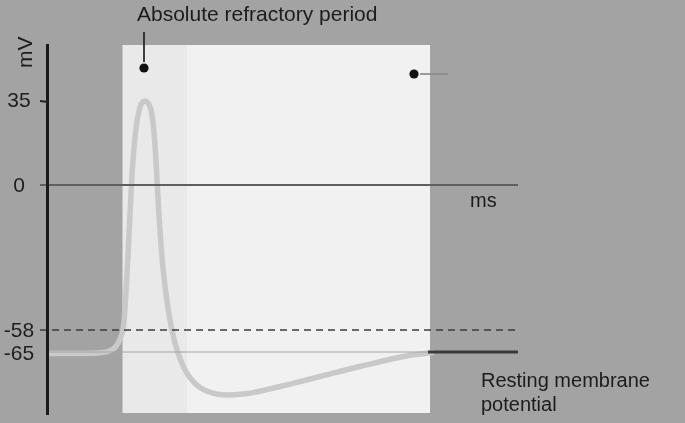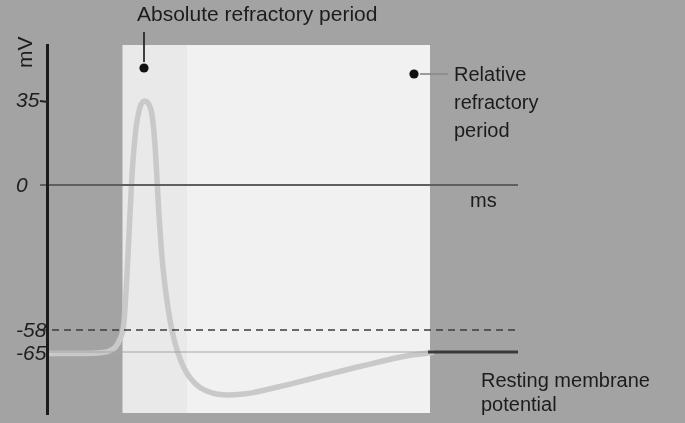--- a/index.html
+++ b/index.html
@@ -6,22 +6,22 @@
   #figure{
     position:relative;
     width:685px;height:423px;
     background:#a3a3a3;
     font-family:"Liberation Sans","DejaVu Sans",sans-serif;
     color:#1e1e1e;
     overflow:hidden;
   }
   .lbl{position:absolute;white-space:pre;}
   .tick{
-    position:absolute;left:16px;width:38px;text-align:left;
-    font-size:21px;color:#1e1e1e;font-style:italic;
+    position:absolute;left:0;width:38px;text-align:center;
+    font-size:21px;color:#1e1e1e;
   }
   #abs-label{left:137px;top:2px;font-size:21px;color:#1c1c1c;}
   #mv-label{
     left:13px;top:68px;font-size:21px;color:#1c1c1c;
     transform:rotate(-90deg);transform-origin:top left;
   }
   #ms-label{left:470px;top:189px;font-size:20px;color:#1c1c1c;}
   #rel-label{
     left:454px;top:60px;width:116px;
     font-size:20px;line-height:28px;color:#1c1c1c;white-space:normal;
@@ -66,17 +66,16 @@
 
   <div class="lbl" id="mv-label">mV</div>
 
   <div class="tick" style="top:88px;">35</div>
   <div class="tick" style="top:173px;">0</div>
   <div class="tick" style="top:318px;">-58</div>
   <div class="tick" style="top:341px;">-65</div>
 
   <div class="lbl" id="ms-label">ms</div>
 
-  <div class="lbl" id="rel-label">Relative refractory period</div>
 
 
   <div class="lbl" id="resting-label">Resting membrane potential</div>
 </div>
 
 </body></html>

